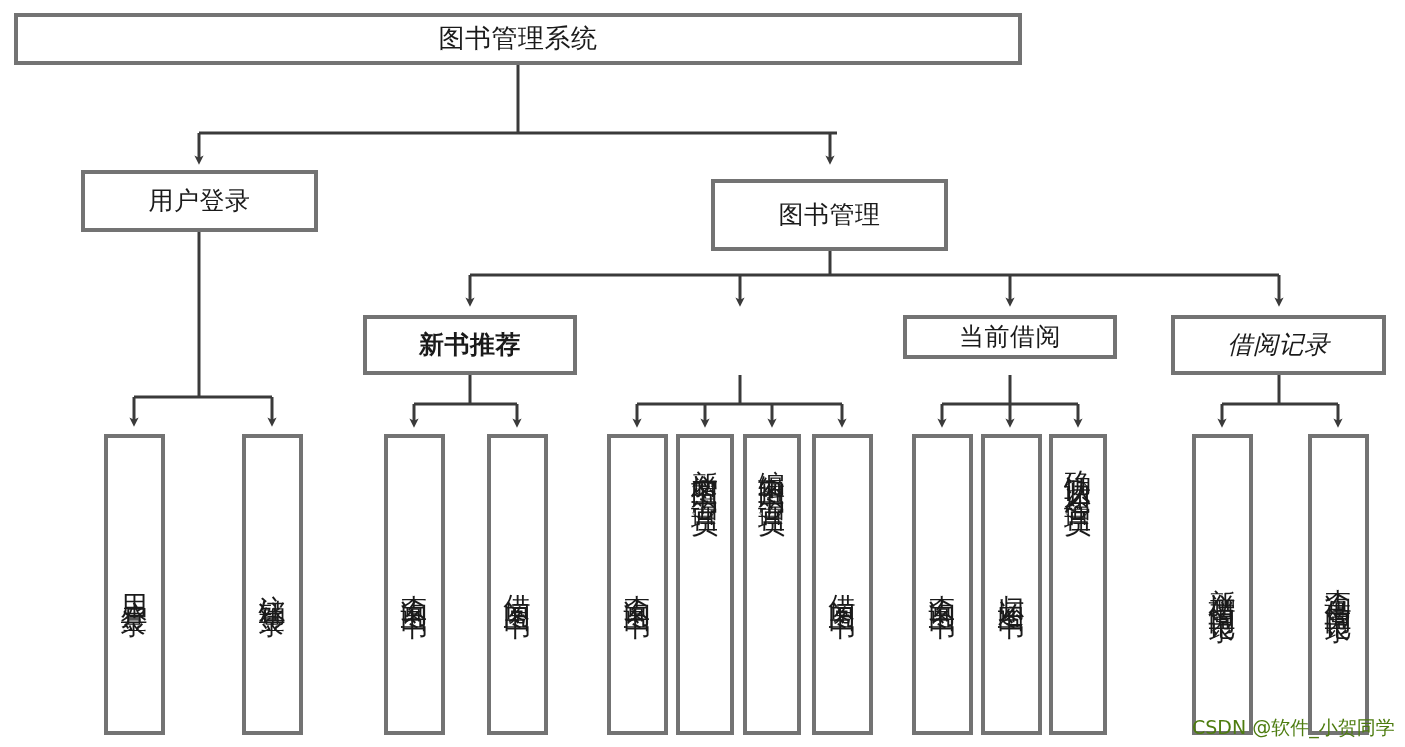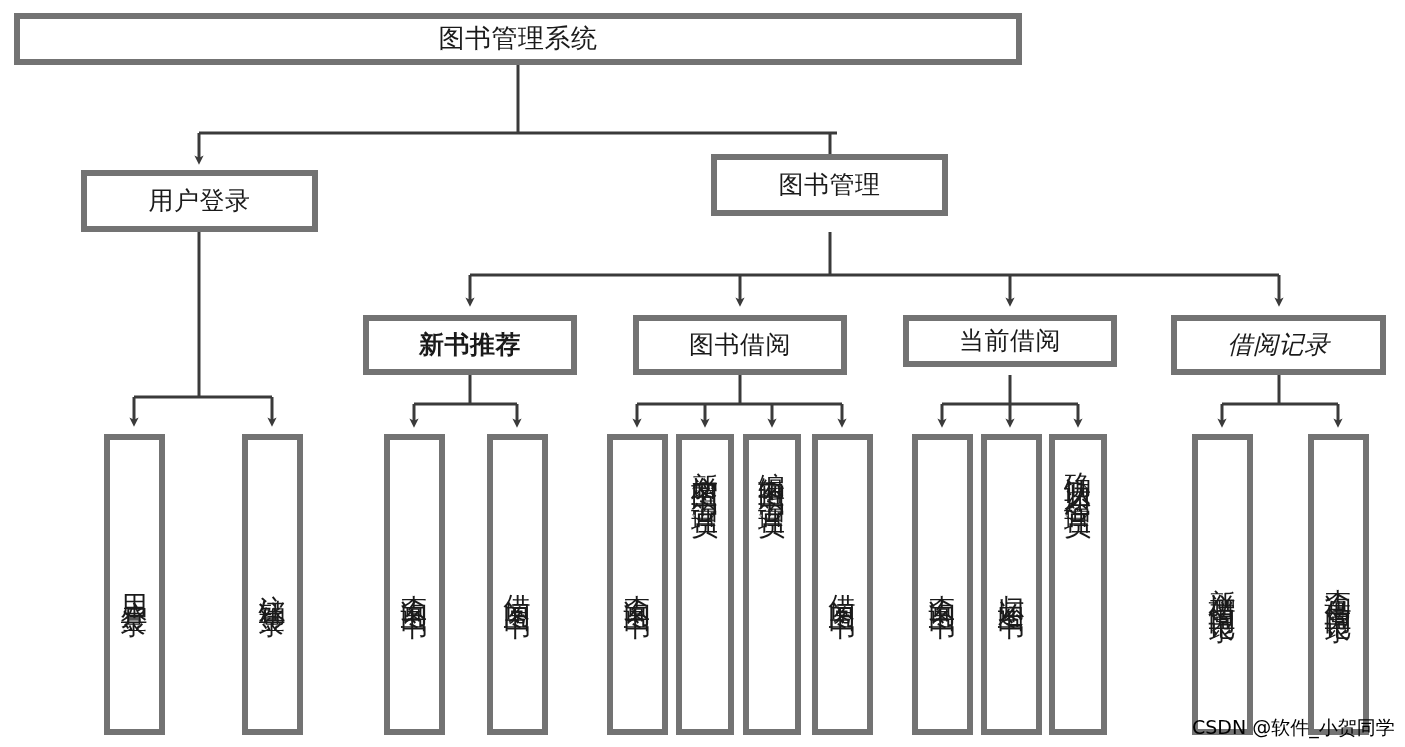--- a/index.html
+++ b/index.html
@@ -22,21 +22,21 @@
     left: 0;
     top: 0;
     width: 1405px;
     height: 747px;
     pointer-events: none;
   }
   .node {
     position: absolute;
     box-sizing: border-box;
     background: #ffffff;
-    border: 6px solid #737373;
+    border: 4px solid #737373;
     display: flex;
     align-items: center;
     justify-content: center;
     color: #1a1a1a;
     z-index: 2;
   }
   .node-label {
     display: block;
     text-align: center;
     line-height: 1.05;
@@ -63,21 +63,21 @@
     letter-spacing: 6px;
     white-space: nowrap;
   }
   
   .v-node.tall {
     align-items: flex-start;
     padding-top: 10px;
   }
   .watermark {
     position: absolute;
-    color: #000000;
+    color: #4d7c0f;
     font-size: 19px;
     white-space: nowrap;
     z-index: 5;
     font-family: "DejaVu Sans", "Liberation Sans", sans-serif;
   }
 </style>
 </head>
 <body>
 
 <div id="canvas">
@@ -133,33 +133,30 @@
   </svg>
 
   <div class="node h-node root" style="left:14px; top:13px; width:1008px; height:52px;">
     <span class="node-label">图书管理系统</span>
   </div>
 
   <div class="node h-node" style="left:81px; top:170px; width:237px; height:62px;">
     <span class="node-label">用户登录</span>
   </div>
 
-  <div class="node h-node" style="left:711px; top:154px; width:237px; height:62px;align-items:center;">
+  <div class="node h-node" style="left:711px; top:179px; width:237px; height:72px;align-items:center;">
     <span class="node-label">图书管理</span>
   </div>
 
   <div class="node h-node" style="left:363px; top:315px; width:214px; height:60px;font-weight:bold;">
     <span class="node-label">新书推荐</span>
   </div>
 
-  <div class="node h-node" style="left:633px; top:315px; width:214px; height:60px;">
-    <span class="node-label">图书借阅</span>
-  </div>
-
-  <div class="node h-node" style="left:903px; top:315px; width:214px; height:52px;">
+
+  <div class="node h-node" style="left:903px; top:315px; width:214px; height:44px;">
     <span class="node-label">当前借阅</span>
   </div>
 
   <div class="node h-node" style="left:1171px; top:315px; width:215px; height:60px;font-style:italic;">
     <span class="node-label">借阅记录</span>
   </div>
 
   <div class="node v-node" style="left:104px; top:434px; width:61px; height:301px;">
     <span class="node-label">用户登录</span>
   </div>

